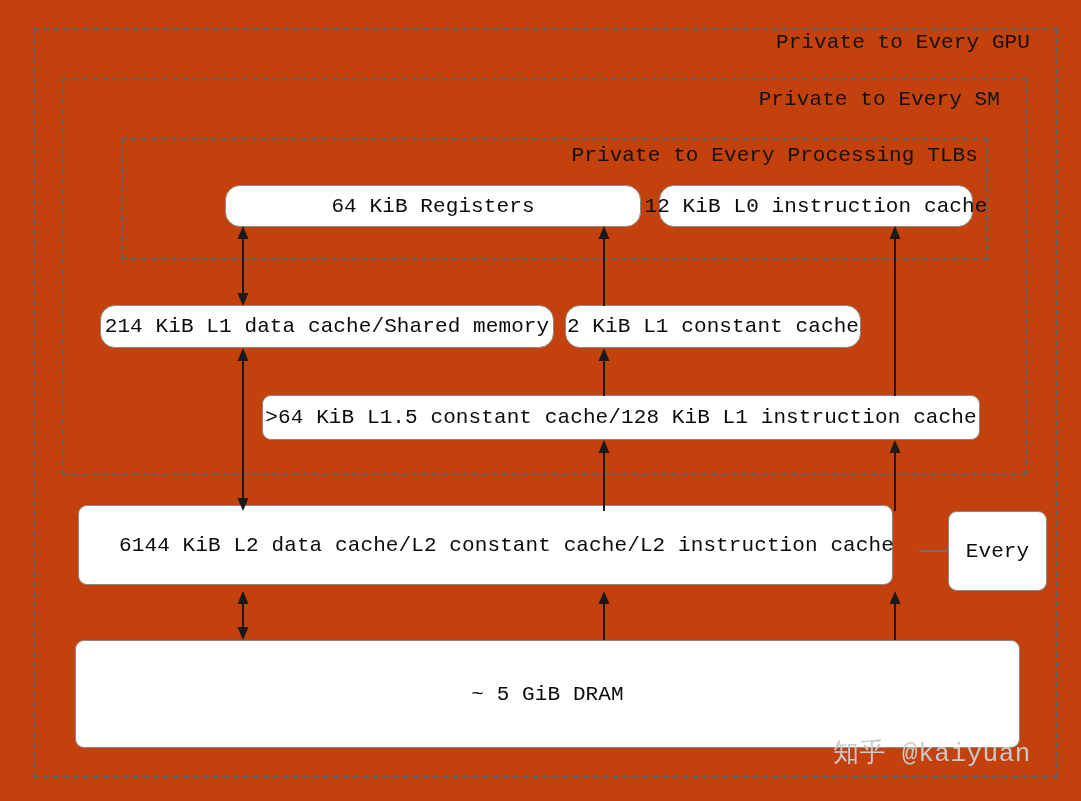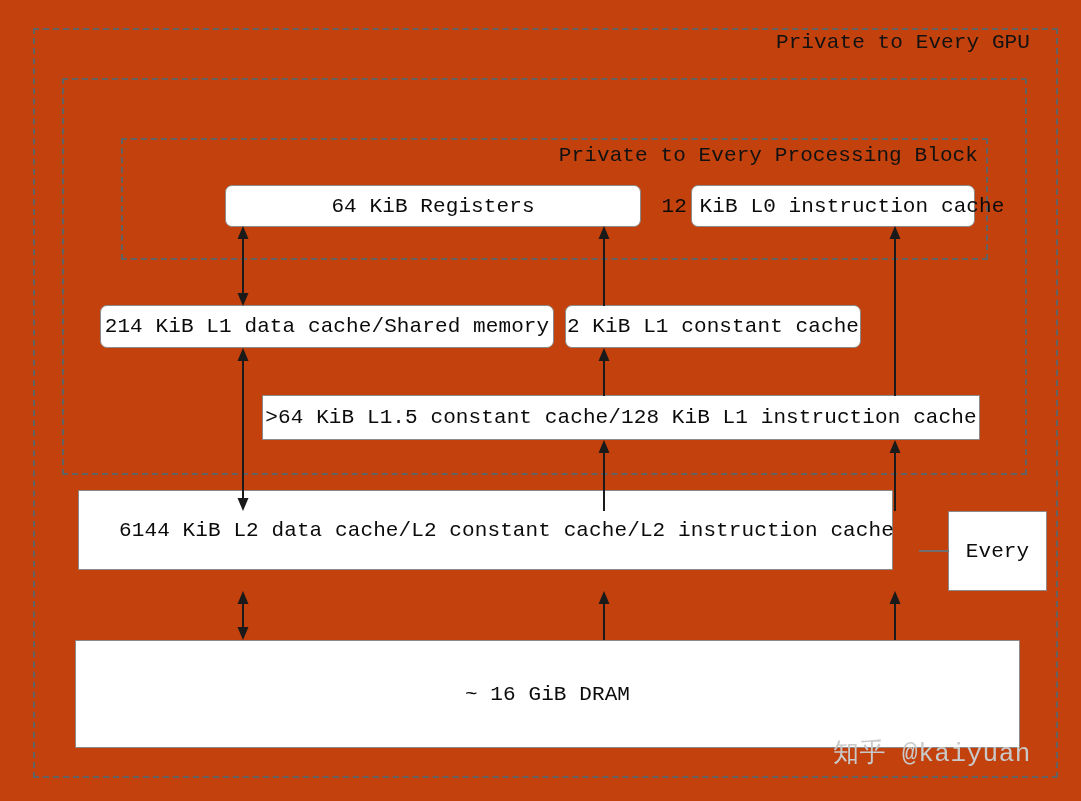--- a/index.html
+++ b/index.html
@@ -27,31 +27,31 @@
     font-size: 21px;
     color: #121212;
     white-space: nowrap;
     letter-spacing: 0.1px;
   }
   
   .node {
     position: absolute;
     box-sizing: border-box;
     border: 1.6px solid #8a8a8a;
-    border-radius: 1px;
+    border-radius: 9px;
     background: #ffffff;
     display: flex;
     align-items: center;
     justify-content: center;
     color: #0b0b0b;
     font-size: 21px;
     white-space: nowrap;
     letter-spacing: 0.1px;
   }
-  .node.tight { border-radius: 7px; }
+  .node.tight { border-radius: 15px; }
   
   .conn {
     position: absolute;
     overflow: visible;
   }
   .conn svg { display: block; overflow: visible; }
   .hline {
     position: absolute;
     background: #6f6f6f;
     height: 2px;
@@ -68,39 +68,40 @@
 </style>
 </head>
 <body>
 
 <div id="stage">
 
   <div class="scope" style="left:33px; top:28px; width:1025px; height:750px;"></div>
   <div class="scope-label" style="left:640px; top:31px; width:390px; text-align:right;">Private to Every GPU</div>
 
   <div class="scope" style="left:62px; top:78px; width:965px; height:397px;"></div>
+  <div class="scope-label" style="left:620px; top:88px; width:380px; text-align:right;">Private to Every SM</div>
 
   <div class="scope" style="left:121px; top:138px; width:867px; height:122px;"></div>
-  <div class="scope-label" style="left:480px; top:144px; width:498px; text-align:right;">Private to Every Processing Block</div>
+  <div class="scope-label" style="left:480px; top:144px; width:498px; text-align:right;">Private to Every Processing TLBs</div>
 
   <div class="node tight" style="left:225px; top:185px; width:416px; height:42px;">64 KiB Registers</div>
 
-  <div class="node tight" style="left:691px; top:185px; width:284px; height:42px;">12 KiB L0 instruction cache</div>
+  <div class="node tight" style="left:659px; top:185px; width:314px; height:42px;">12 KiB L0 instruction cache</div>
 
   <div class="node tight" style="left:100px; top:305px; width:454px; height:43px;">214 KiB L1 data cache/Shared memory</div>
 
   <div class="node tight" style="left:565px; top:305px; width:296px; height:43px;">2 KiB L1 constant cache</div>
 
   <div class="node" style="left:262px; top:395px; width:718px; height:45px;">&gt;64 KiB L1.5 constant cache/128 KiB L1 instruction cache</div>
 
-  <div class="node" style="left:78px; top:490px; width:815px; height:80px;padding-left:42px;">6144 KiB L2 data cache/L2 constant cache/L2 instruction cache</div>
+  <div class="node" style="left:78px; top:505px; width:815px; height:80px;padding-left:42px;">6144 KiB L2 data cache/L2 constant cache/L2 instruction cache</div>
 
   <div class="node" style="left:948px; top:511px; width:99px; height:80px;">Every</div>
 
-  <div class="node" style="left:75px; top:640px; width:945px; height:108px;">~ 16 GiB DRAM</div>
+  <div class="node" style="left:75px; top:640px; width:945px; height:108px;">~ 5 GiB DRAM</div>
 
   <div class="conn" style="left:233px; top:226px; width:20px; height:80px;">
     <svg width="20" height="80" viewBox="0 0 20 80">
       <line x1="10" y1="6" x2="10" y2="74" stroke="#1a1a1a" stroke-width="2"></line>
       <polygon points="10,0 4.5,13 15.5,13" fill="#1a1a1a"></polygon>
       <polygon points="10,80 4.5,67 15.5,67" fill="#1a1a1a"></polygon>
     </svg>
   </div>
 
   <div class="conn" style="left:594px; top:226px; width:20px; height:80px;">

